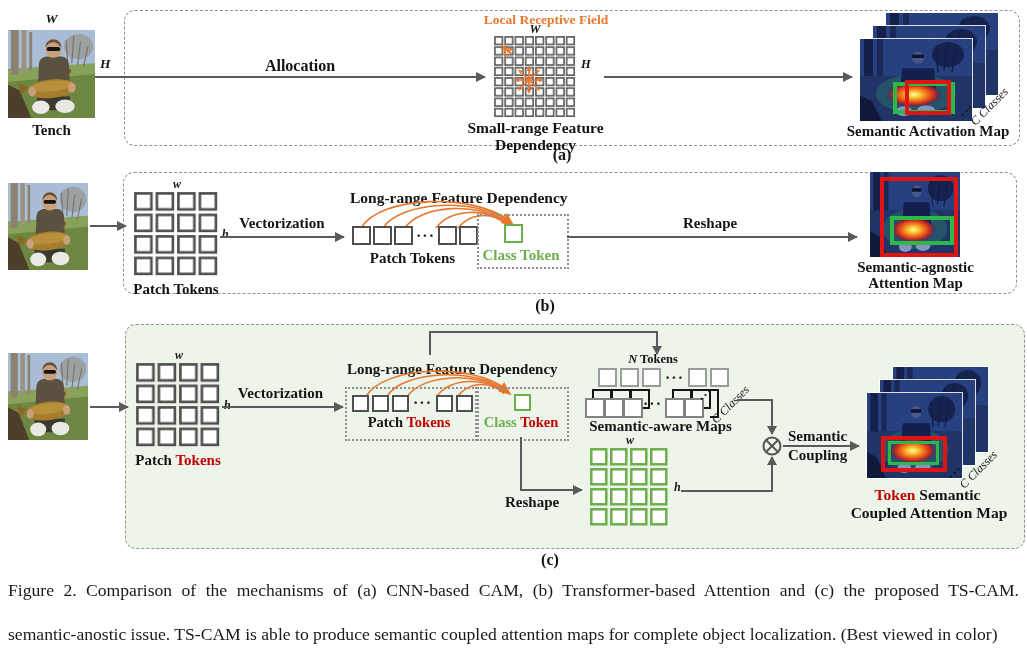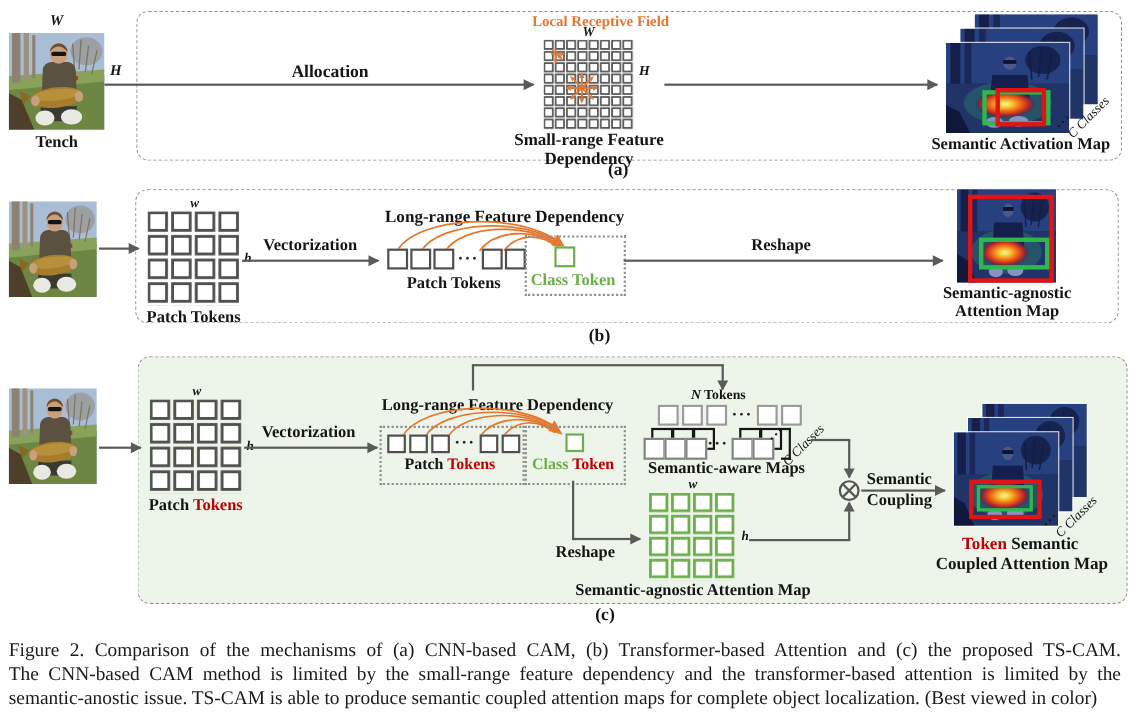--- a/index.html
+++ b/index.html
@@ -315,21 +315,20 @@
   <div class="lbl ital ctr" style="left:590px;top:434px;width:80px;font-size:12px;">w</div>
   <svg class="abs" style="left:590px;top:448px;" width="80" height="80" viewBox="0 0 80 80">
     <defs>
         <pattern id="pg" width="20" height="20" patternUnits="userSpaceOnUse">
       <rect x="1.3" y="1.3" width="15" height="15" fill="#fff" stroke="#6CAE4B" stroke-width="2.5"></rect>
     </pattern>
       </defs>
     <rect width="80" height="80" fill="url(#pg)"></rect>
   </svg>
   <div class="lbl ital" style="left:674px;top:481px;font-size:12px;">h</div>
-  <div class="lbl ctr" style="left:510px;top:529px;width:240px;font-size:15px;">Semantic-agnostic Attention Map</div>
 
   <div class="line-h" style="left:737px;top:399px;width:36px;"></div>
   <div class="arr-d" style="left:771px;top:400px;height:34px;"></div>
   <div class="line-h" style="left:681px;top:490px;width:92px;"></div>
   <div class="arr-u" style="left:771px;top:457px;height:34px;"></div>
   <svg class="abs" style="left:761px;top:435px;" width="22" height="22" viewBox="0 0 22 22">
     <circle cx="11" cy="11" r="8.5" fill="#EDF4EA" stroke="#555" stroke-width="2"></circle>
     <line x1="5.5" y1="5.5" x2="16.5" y2="16.5" stroke="#555" stroke-width="2"></line>
     <line x1="16.5" y1="5.5" x2="5.5" y2="16.5" stroke="#555" stroke-width="2"></line>
   </svg>
@@ -349,16 +348,15 @@
   <div class="bx" style="left:881px;top:436px;width:58px;height:28px;border:4.5px solid #e01414;"></div>
   <div class="bx" style="left:888px;top:441px;width:45px;height:18px;border:3.5px solid #2eb84b;"></div>
   <div class="cdots" style="left:955px;top:468px;">···</div>
   <div class="cclasses" style="left:967px;top:477px;">C Classes</div>
   <div class="lbl ctr" style="left:855px;top:486px;width:145px;font-size:15.5px;"><span class="red">Token</span><span> Semantic</span></div>
   <div class="lbl ctr" style="left:840px;top:504px;width:178px;font-size:15.5px;">Coupled Attention Map</div>
 
   <div class="lbl ctr" style="left:520px;top:551px;width:60px;font-size:16px;">(c)</div>
 
   <div class="cap just" style="top:579px;">Figure 2. Comparison of the mechanisms of (a) CNN-based CAM, (b) Transformer-based Attention and (c) the proposed TS-CAM.</div>
-  <div class="cap just" style="top:601px;">The CNN-based CAM method is limited by the small-range feature dependency and the transformer-based attention is limited by the</div>
   <div class="cap" style="top:623px;">semantic-anostic issue. TS-CAM is able to produce semantic coupled attention maps for complete object localization. (Best viewed in color)</div>
 
 </div>
 
 </body></html>

